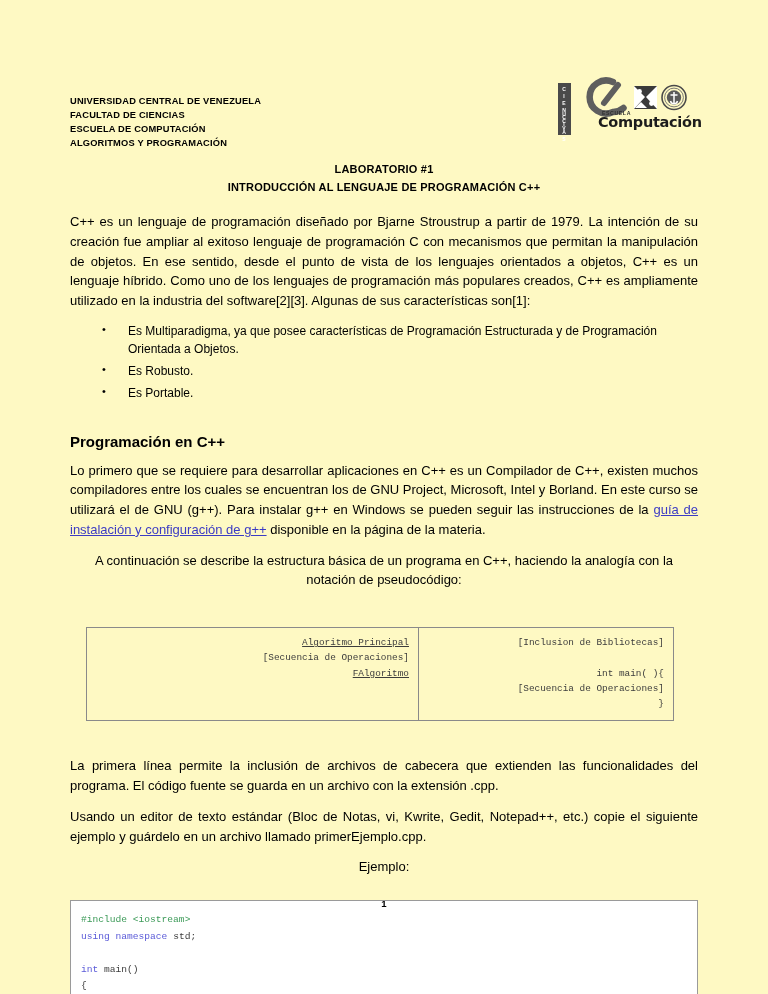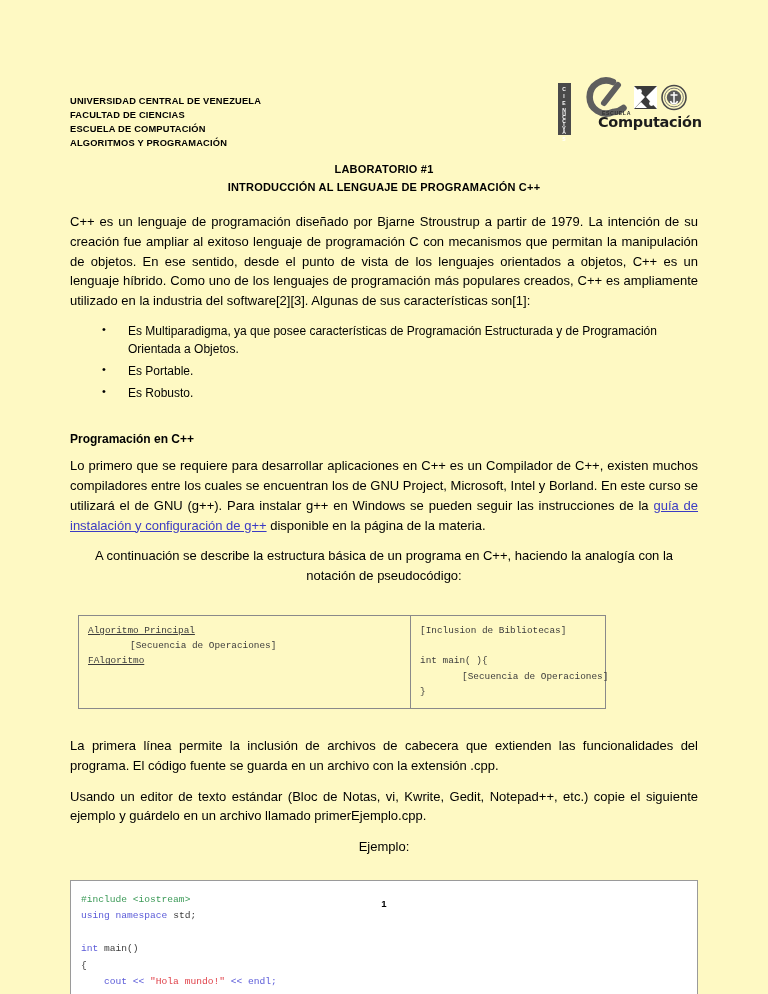--- a/index.html
+++ b/index.html
@@ -142,37 +142,38 @@
   }
   ul.feat li::before {
     content: "\2022";
     position: absolute;
     left: 0;
     top: -1px;
     font-size: 11px;
   }
 
   h3.sec {
-    font-size: 12px;
+    font-size: 15px;
     font-weight: bold;
     margin: 0 0 9px 0;
     line-height: 1.4;
   }
 
   a.link {
     color: #3b3bc4;
     text-decoration: underline;
   }
 
   
   .pcode-table {
     border-collapse: collapse;
-    width: 528px;
+    width: 588px;
     table-layout: fixed;
-    margin: 8px;
+    margin: 16px;
+    text-align: right;
   }
   .pcode-table td {
     border: 1px solid #8a8a8a;
     vertical-align: top;
     padding: 7px 9px 9px 9px;
     font-family: "Liberation Mono", monospace;
     font-size: 9.4px;
     line-height: 1.62;
     color: #3c3c3c;
     white-space: pre;
@@ -264,22 +265,22 @@
     <div>LABORATORIO #1</div>
     <div>INTRODUCCIÓN AL LENGUAJE DE PROGRAMACIÓN C++</div>
   </div>
 
   <div class="content">
 
     <p class="body">C++ es un lenguaje de programación diseñado por Bjarne Stroustrup a partir de 1979. La intención de su creación fue ampliar al exitoso lenguaje de programación C con mecanismos que permitan la manipulación de objetos. En ese sentido, desde el punto de vista de los lenguajes orientados a objetos,  C++ es un lenguaje híbrido. Como uno de los lenguajes de programación   más populares creados, C++ es ampliamente utilizado en la industria del software[2][3]. Algunas de sus características son[1]:</p>
 
     <ul class="feat">
       <li>Es Multiparadigma, ya que posee características de Programación Estructurada y de Programación Orientada a Objetos.</li>
+      <li>Es Robusto.</li>
       <li>Es Portable.</li>
-      <li>Es Robusto.</li>
     </ul>
 
     <div style="height:24px"></div>
 
     <h3 class="sec">Programación en C++</h3>
 
     <p class="body"><span>Lo primero que se requiere para desarrollar aplicaciones en C++ es un Compilador de C++, existen muchos compiladores entre los cuales se encuentran  los de GNU Project, Microsoft, Intel y Borland. En este curso se utilizará el de GNU (g++). Para instalar g++ en Windows se pueden seguir las instrucciones de la </span><a class="link" href="#">guía de instalación y configuración de g++</a><span> disponible en la página de la materia.</span></p>
 
     <p class="body noj">A continuación se describe la estructura básica de un programa en C++, haciendo la analogía con la notación de pseudocódigo:</p>
 

